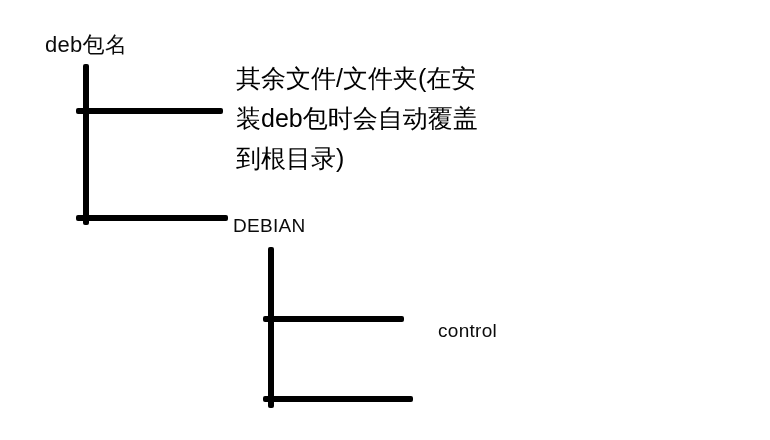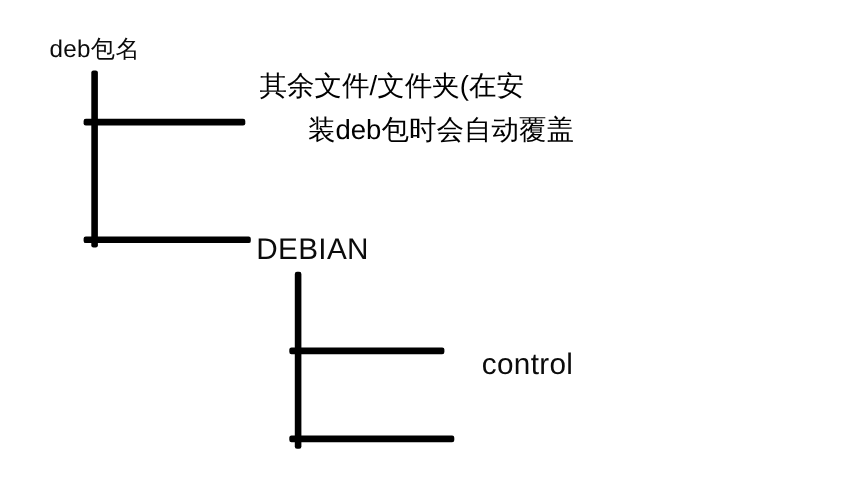--- a/index.html
+++ b/index.html
@@ -22,36 +22,37 @@
     border-radius: 2px;
   }
   .label {
     position: absolute;
     color: #0b0b0b;
     white-space: nowrap;
     font-size: 22px;
     line-height: 28px;
     letter-spacing: 0.3px;
   }
-  .label.latin { font-size: 27px; }
+  .label.latin { font-size: 19px; }
   .note-line { position: absolute; left: 236px; font-size: 25px; line-height: 28px; white-space: nowrap; }
 </style>
 </head>
 <body style="background: rgb(255, 255, 255);">
 
 <div class="canvas">
 
   <div class="label" style="left:45px; top:31px;">deb包名</div>
 
   <div class="connector" style="left:83px; top:64px; width:6px; height:161px;"></div>
 
   <div class="connector" style="left:76px; top:108px; width:147px; height:6px;"></div>
 
   <div class="note-line" style="top:64px;">其余文件/文件夹(在安</div>
-  <div class="note-line" style="top:104px;margin-left:44px;">装deb包时会自动覆盖</div>
+  <div class="note-line" style="top:104px;">装deb包时会自动覆盖</div>
+  <div class="note-line" style="top:144px;">到根目录)</div>
 
   <div class="connector" style="left:76px; top:215px; width:152px; height:6px;"></div>
 
   <div class="label latin" style="left:233px; top:212px;">DEBIAN</div>
 
   <div class="connector" style="left:268px; top:247px; width:6px; height:161px;"></div>
 
   <div class="connector" style="left:263px; top:316px; width:141px; height:6px;"></div>
 
   <div class="label latin" style="left:414px; top:317px;margin-left:24px;">control</div>

